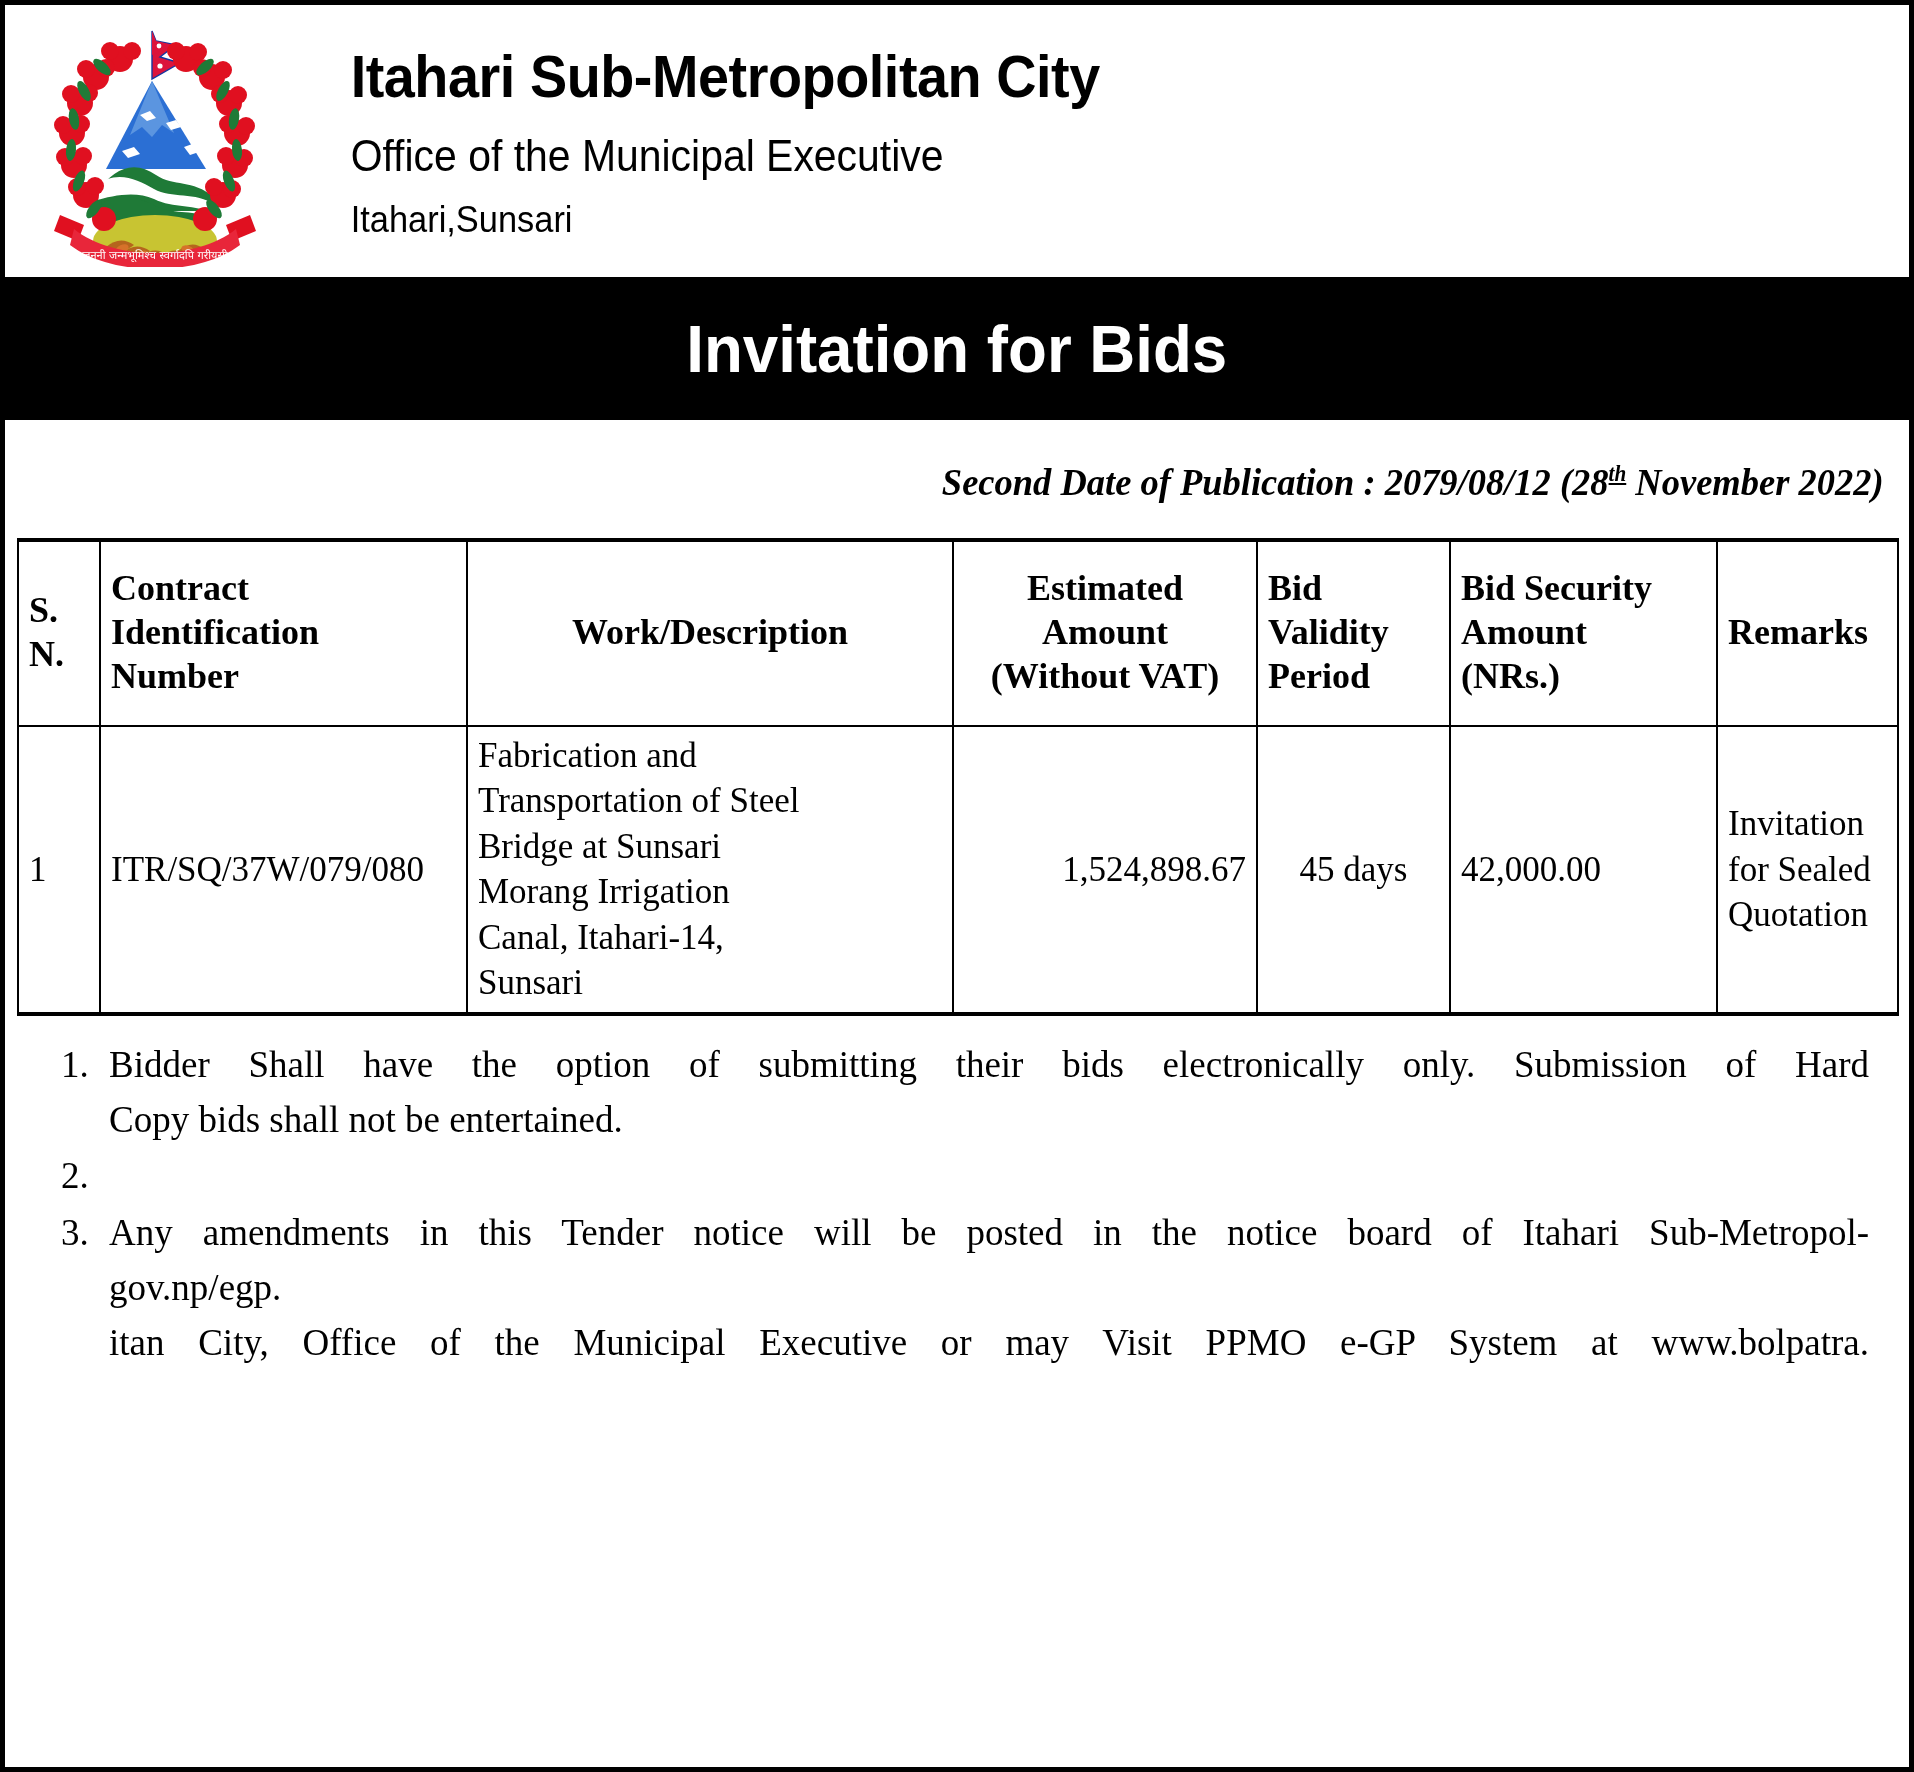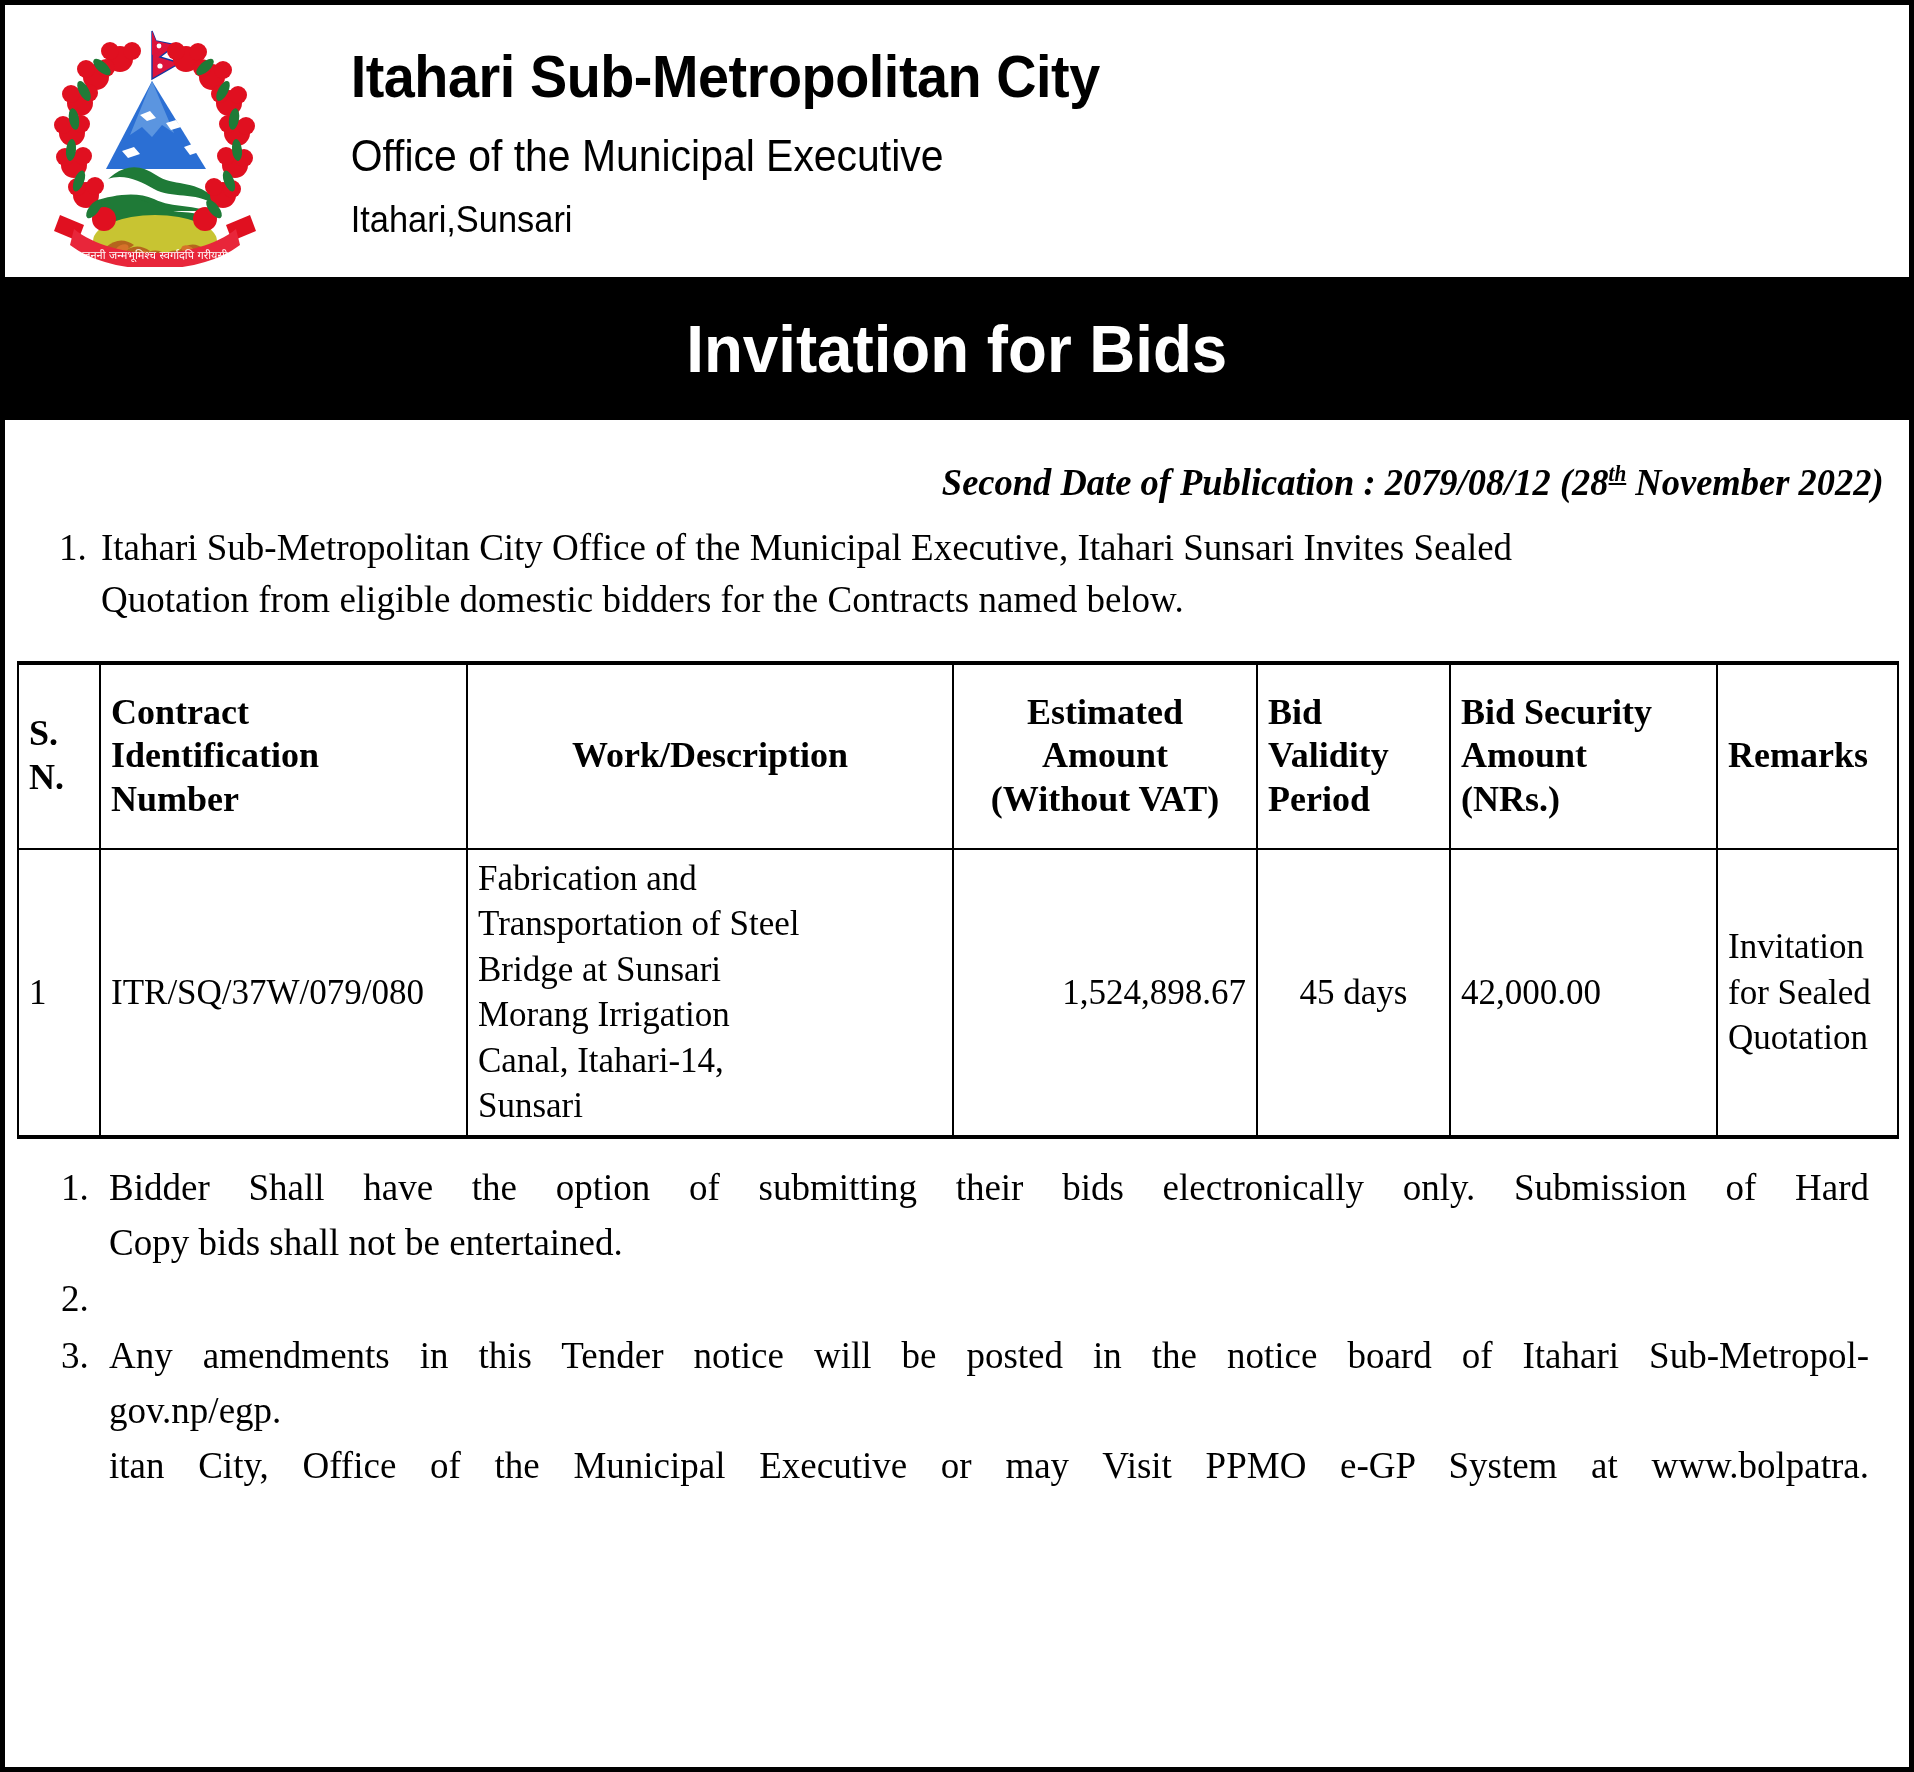--- a/index.html
+++ b/index.html
@@ -349,24 +349,20 @@
   </div>
 
   <div class="banner">
     <div class="banner-text">Invitation for Bids</div>
   </div>
 
   <div class="body-area">
 
     <div class="pub-date"><span>Second Date of  Publication : 2079/08/12 (28</span><sup>th</sup><span> November 2022)</span></div>
 
-    <div class="intro">
-      <div><span class="ol-num">1.</span><span>Itahari Sub-Metropolitan City Office of the Municipal Executive, Itahari Sunsari Invites Sealed</span></div>
-      <div class="intro-line2">Quotation from eligible domestic bidders for the Contracts named below.</div>
-    </div>
 
     <table class="bid-table">
       <colgroup>
         <col class="c-sn">
           <col class="c-cid">
           <col class="c-desc">
           <col class="c-amt">
         <col class="c-valid">
           <col class="c-sec">
           <col class="c-rem">

